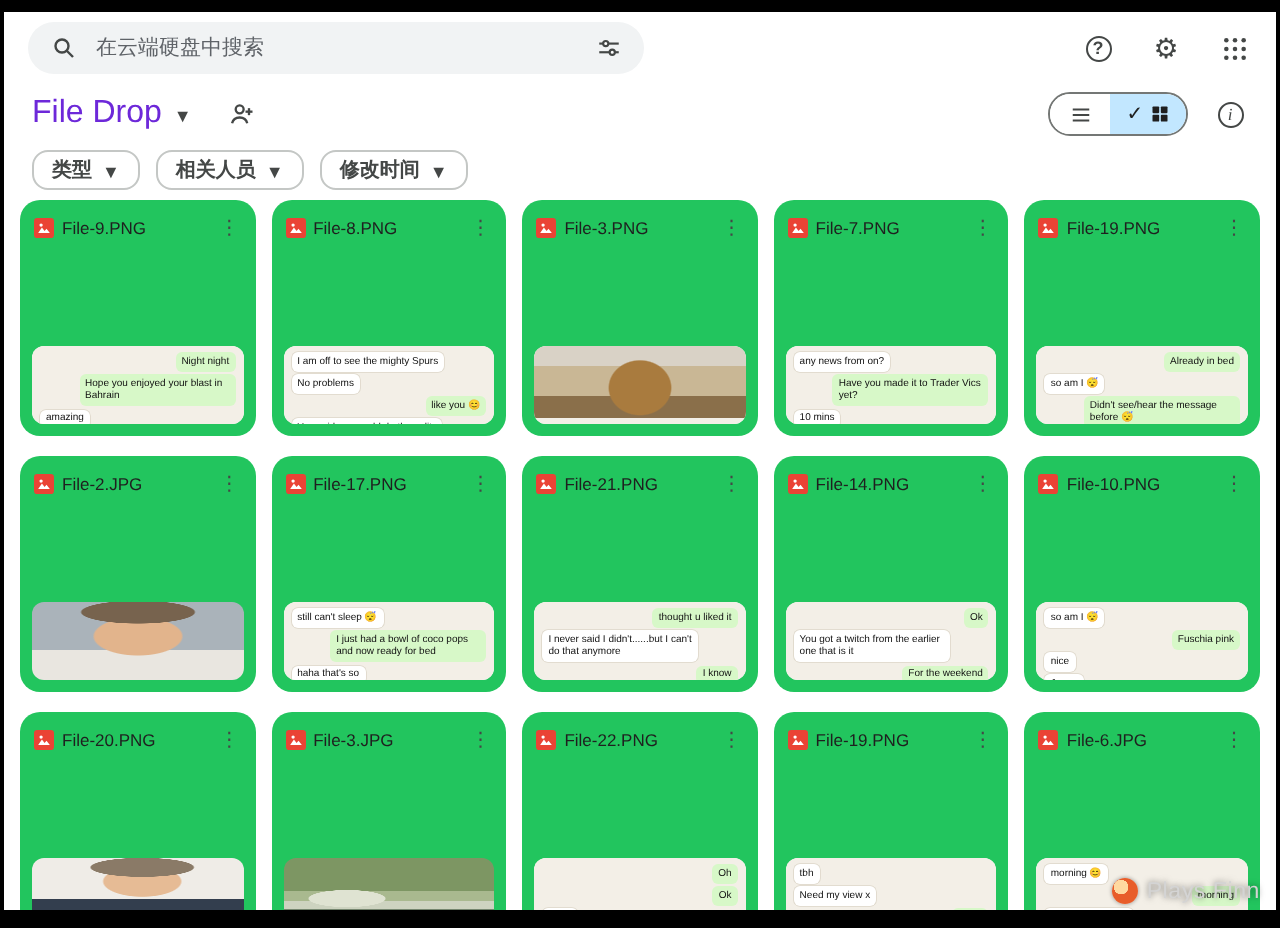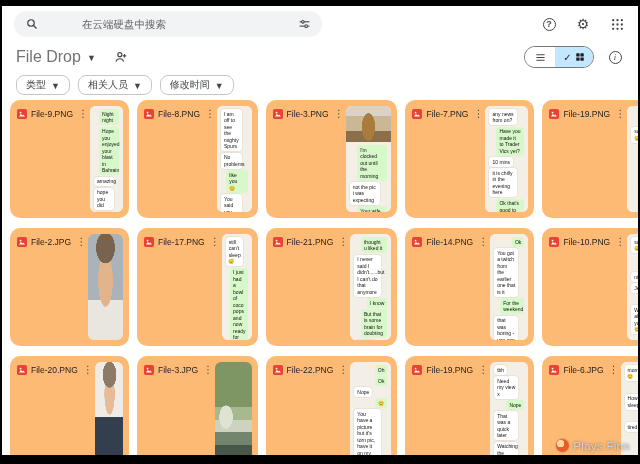--- a/index.html
+++ b/index.html
@@ -3,48 +3,48 @@
 <meta charset="utf-8">
 <style>
   * { box-sizing: border-box; margin: 0; padding: 0; }
   html,body { width:640px; height:464px; overflow:hidden; }
   body { background:#000; font-family:"Liberation Sans", sans-serif; position:relative; }
   .frame { position:absolute; top:6px; left:2px; right:2px; bottom:9px; background:#fff; overflow:hidden; }
 
   
   .topbar { height:36px; display:flex; align-items:center; padding:0 12px; gap:14px; }
   .search-pill { width:308px; height:26px; background:#f1f3f4; border-radius:13px; display:flex; align-items:center; padding:0 9px; gap:7px; }
-  .search-pill input { flex:1; border:0; background:transparent; outline:none; font-size:10.5px; color:#3c4043; font-family:Liberation Sans, sans-serif;margin-left:34px; }
+  .search-pill input { flex:1; border:0; background:transparent; outline:none; font-size:10.5px; color:#3c4043; font-family:Liberation Sans, sans-serif; }
   .search-pill input::placeholder { color:#5f6368; }
   .icon-btn { width:18px; height:18px; display:flex; align-items:center; justify-content:center; color:#444746; cursor:pointer; flex:none; }
   .right-icons { margin-left:auto; display:flex; align-items:center; gap:16px; }
   .gear-glyph { font-size:14px; color:#444746; }
   .help-circle { width:13px; height:13px; border:1.4px solid #444746; border-radius:50%; font-size:9px; font-weight:bold; color:#444746; display:flex; align-items:center; justify-content:center; }
 
   
   .title-row { height:30px; display:flex; align-items:center; padding:0 14px; gap:6px; }
-  .page-title { font-size:16px; color:#737373; }
+  .page-title { font-size:16px; color:#6d28d9; }
   .caret { font-size:9px; color:#444746; margin-top:2px; }
   .share-person { margin-left:10px; }
   .title-right { margin-left:auto; display:flex; align-items:center; gap:12px; }
   .view-toggle { display:flex; border:1px solid #747775; border-radius:999px; overflow:hidden; height:22px; }
   .vt-seg { width:30px; display:flex; align-items:center; justify-content:center; gap:3px; cursor:pointer; }
   .vt-seg.list { background:#fff; }
   .vt-seg.grid { background:#c2e7ff; width:38px; }
   .check-glyph { font-size:10px; color:#1f1f1f; }
   .info-circle { width:13px; height:13px; border:1.4px solid #444746; border-radius:50%; font-size:8.5px; color:#444746; display:flex; align-items:center; justify-content:center; font-style:italic; font-family:"Liberation Serif",serif; }
 
   
-  .chips-row { height:26px; display:flex; align-items:center; padding:0 14px; gap:8px; }
+  .chips-row { height:26px; display:flex; align-items:center; padding:0 14px; gap:8px;font-weight:bold; }
   .chip { display:flex; align-items:center; gap:5px; border:1px solid #c4c7c5; border-radius:8px; height:20px; padding:0 9px; font-size:10px; color:#444746; cursor:pointer; background:#fff; }
   .chip .caret { margin-top:1px; }
 
   
   .file-grid { padding:2px 8px 0 8px; display:grid; grid-template-columns:repeat(5,1fr); gap:10px 8px; grid-auto-rows:118px; }
-  .card { background:#fdba74; border-radius:10px; padding:6px; display:flex; cursor:pointer; }
+  .card { background:#22c55e; border-radius:10px; padding:6px; display:flex; flex-direction:column; cursor:pointer;gap:48px; }
   .card-head { display:flex; align-items:center; gap:4px; height:13px; margin:1px 1px 5px 1px; }
   .file-icon { width:10px; height:10px; flex:none; }
   .file-name { flex:1; font-size:8.5px; color:#1f1f1f; white-space:nowrap; overflow:hidden; text-overflow:ellipsis; }
   .dots { font-size:10px; color:#444746; flex:none; padding:0 1px; cursor:pointer; }
   .thumb { flex:1; border-radius:6px; overflow:hidden; background:#fff; display:flex; flex-direction:column; min-height:0; }
 
   
   .chat { flex:1; background:#f3efe7; padding:3px 4px; display:flex; flex-direction:column; gap:1.5px; overflow:hidden; min-height:0; }
   .bubble { max-width:80%; font-size:5px; line-height:1.3; padding:1.5px 3px; border-radius:3px; color:#111; }
   .bubble.l { align-self:flex-start; background:#fff; box-shadow:0 0 0 0.4px #ddd6c9; }

